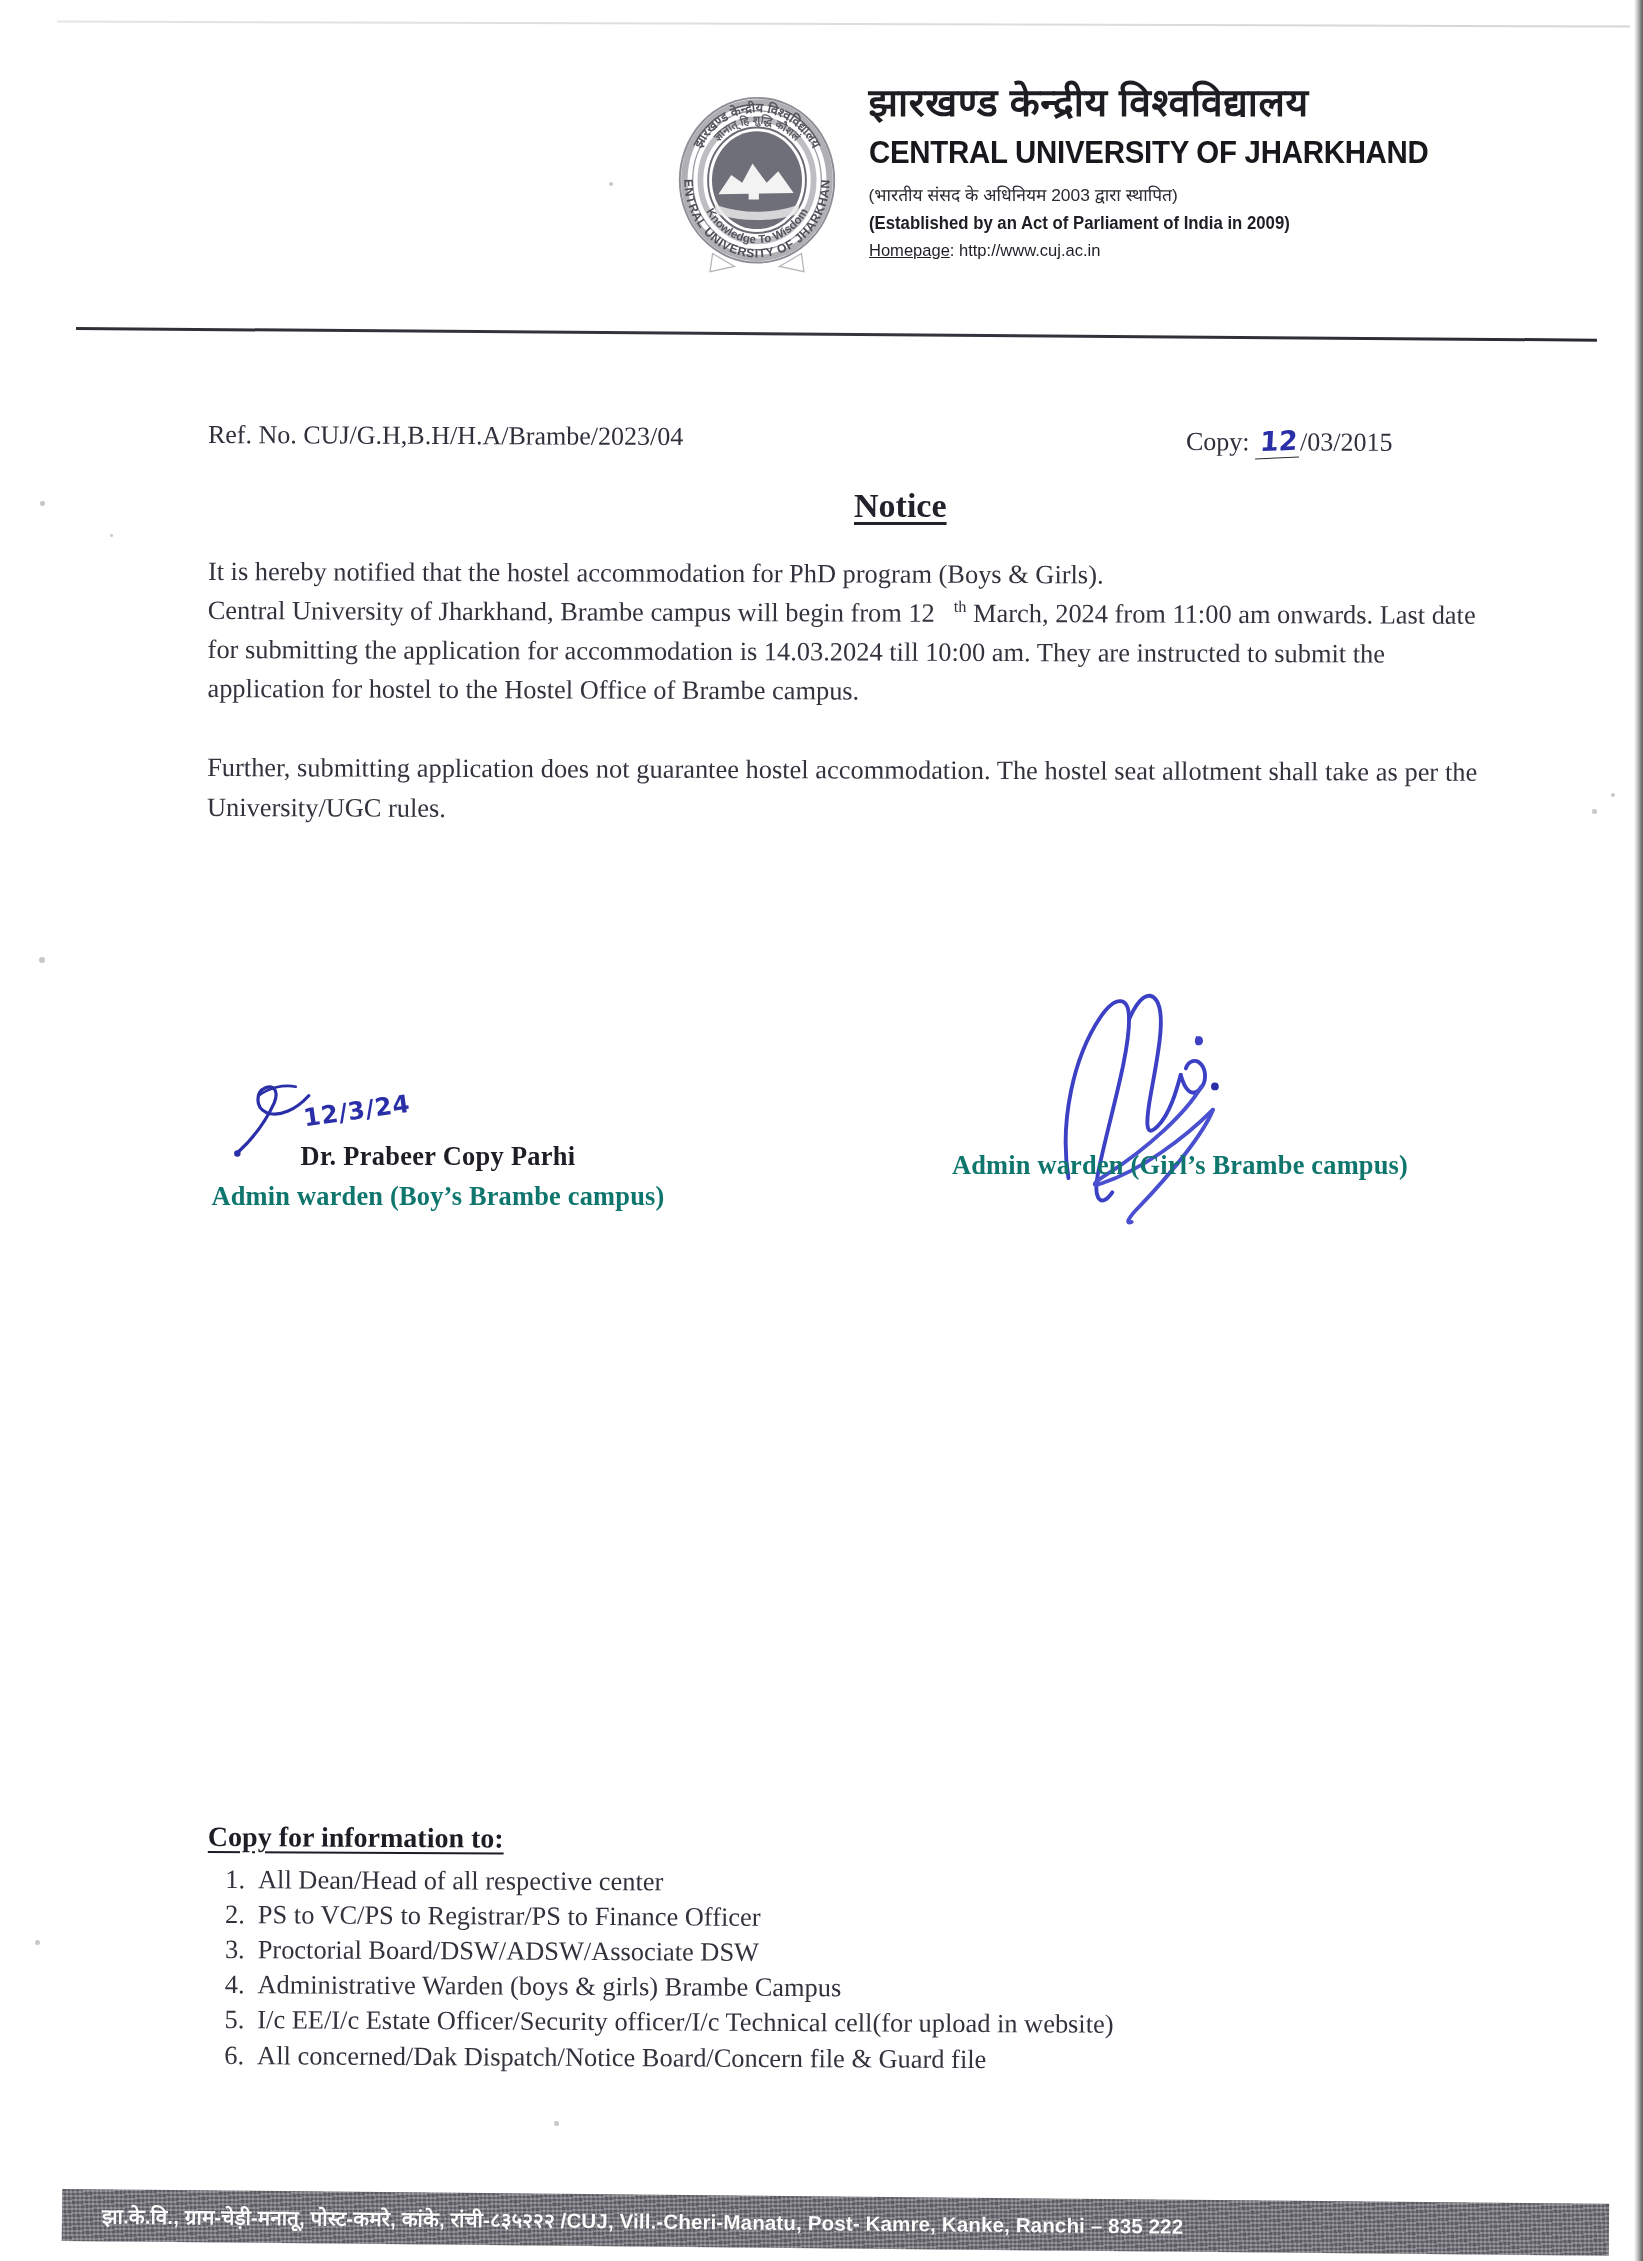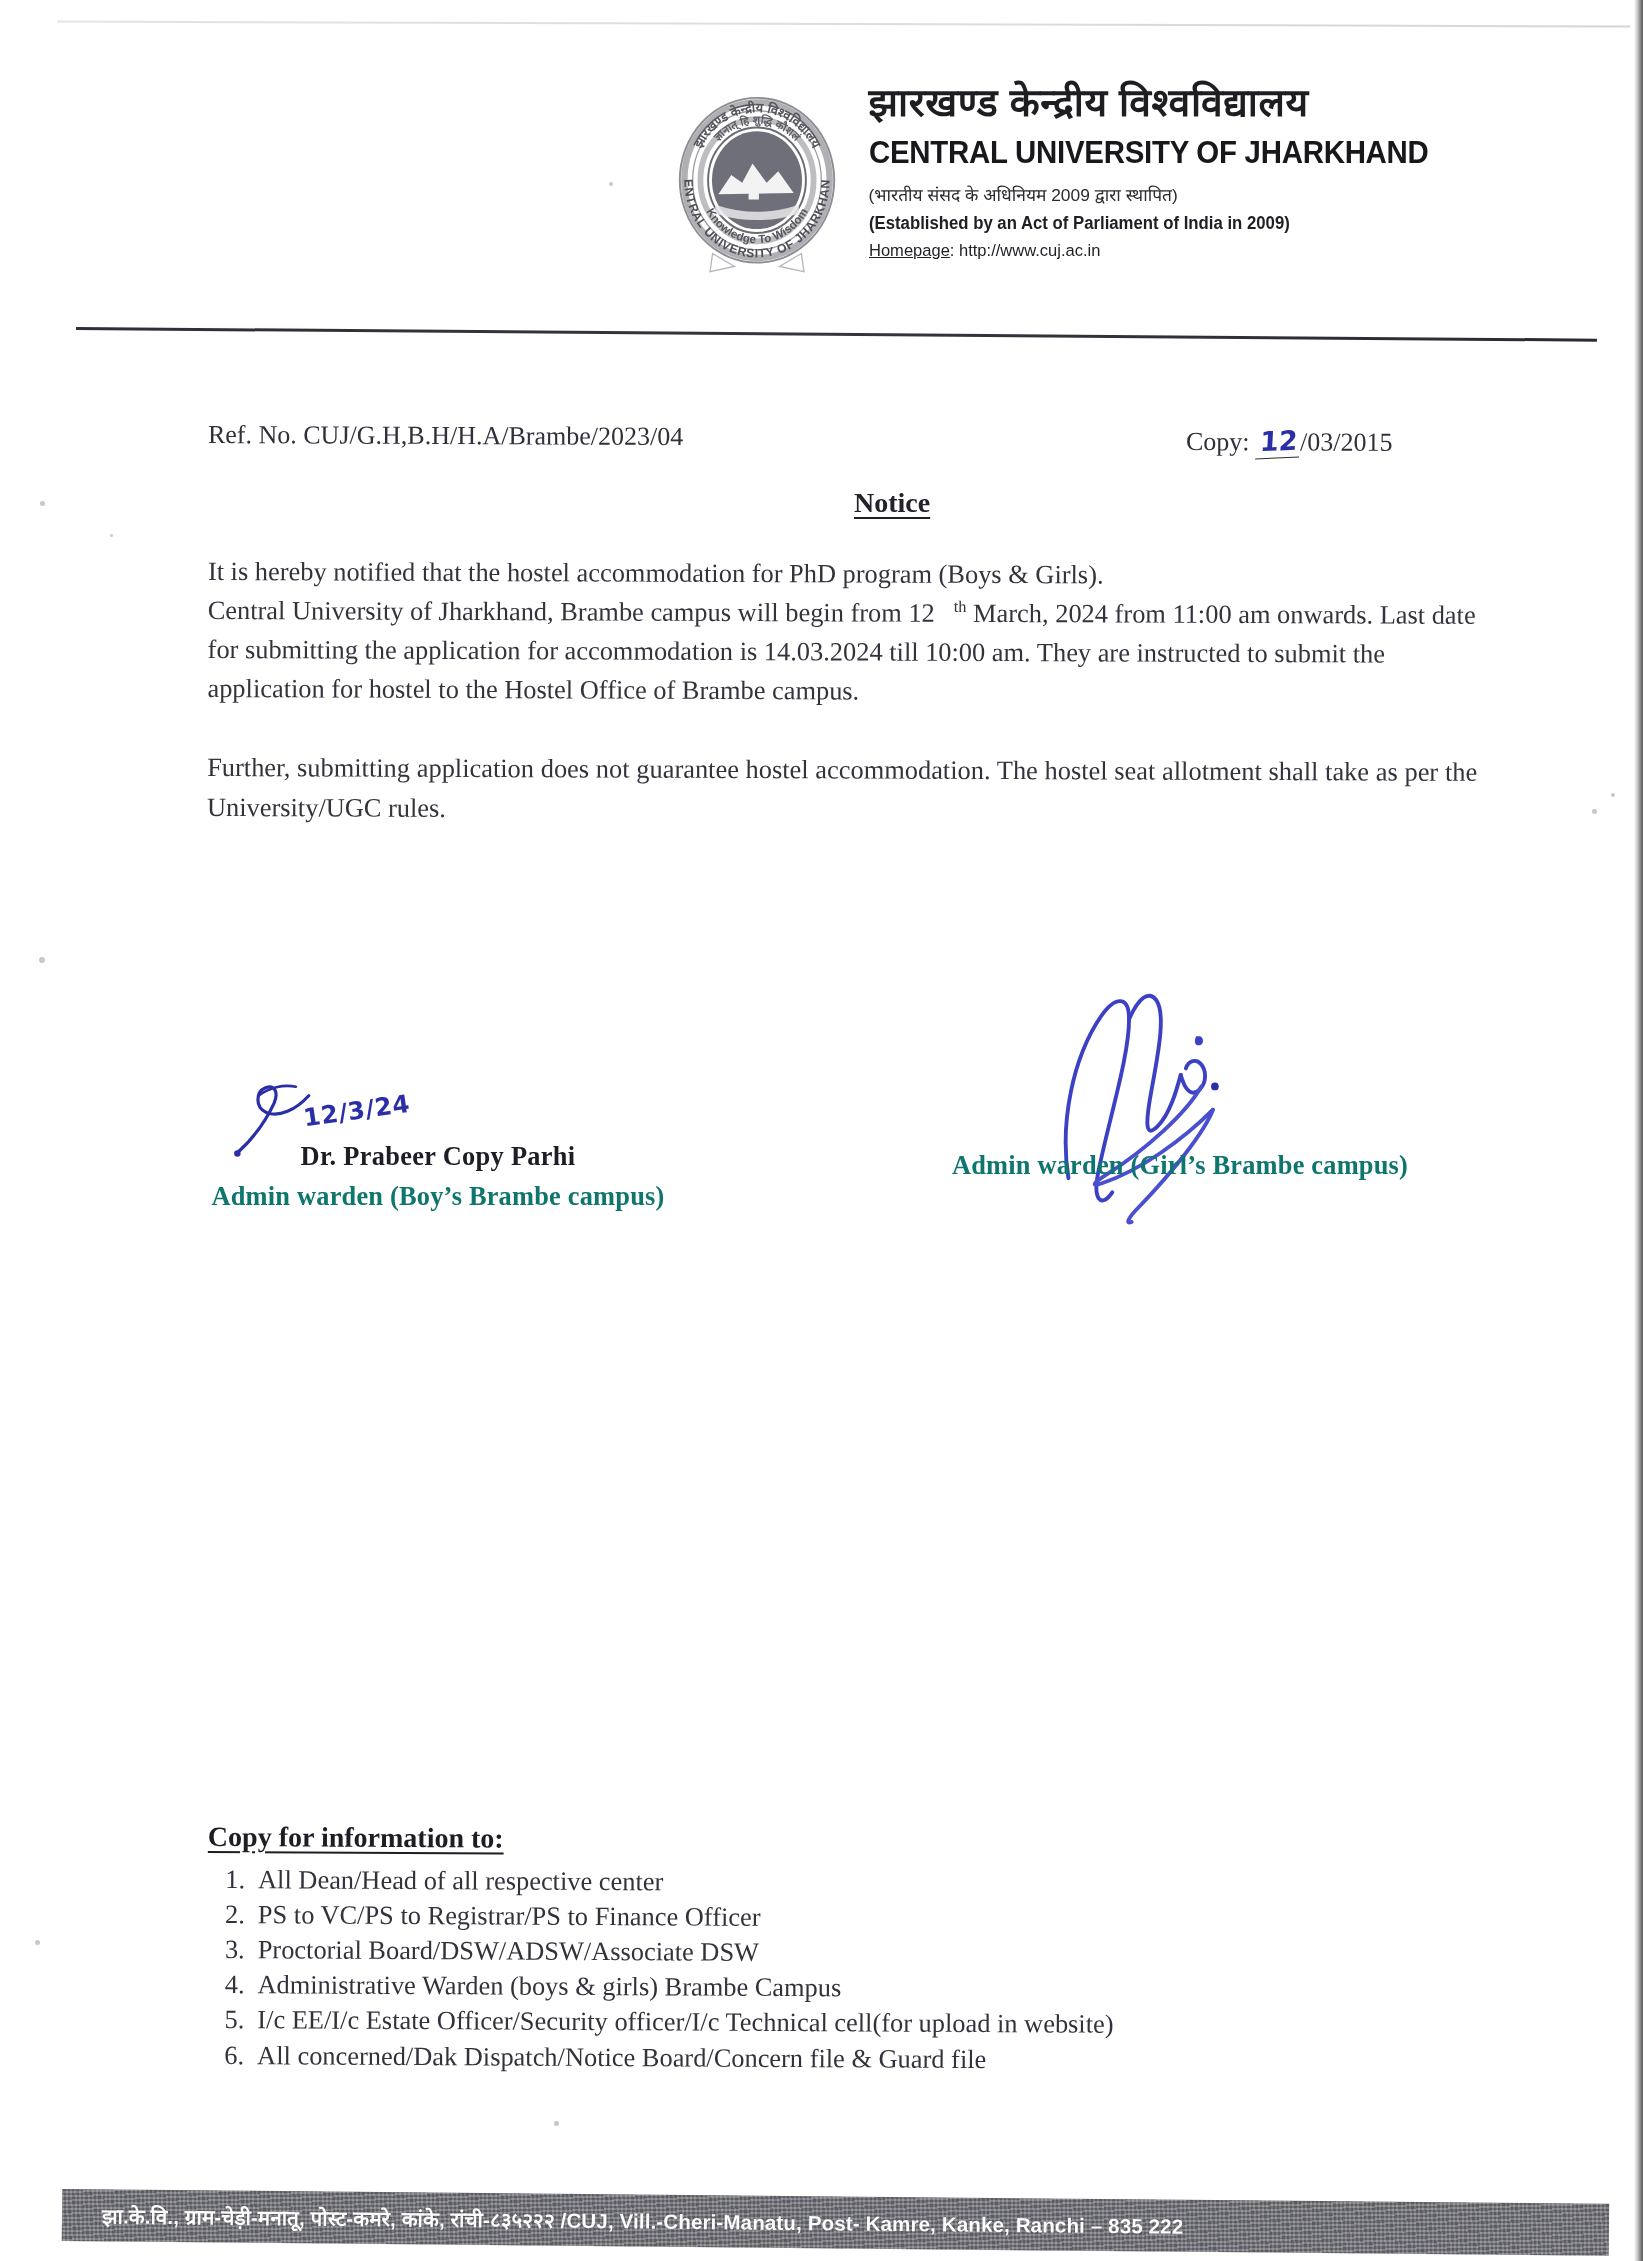--- a/index.html
+++ b/index.html
@@ -153,21 +153,21 @@
     padding: 0 2.6px 1.3px 3.9px;
     display: inline-block;
     transform: rotate(-3deg) skewX(-6deg);
   }
 
   
   .notice-title {
     position: absolute;
     left: 854px;
     top: 487px;
-    font-size: 28px;
+    font-size: 34px;
     font-weight: 700;
     color: #22222c;
     text-decoration: underline;
     text-underline-offset: 4.5px;
   }
 
   
   .body-block {
     position: absolute;
     left: 208px;
@@ -353,21 +353,21 @@
           <textPath href="#arcBot2" startOffset="50%" text-anchor="middle">Knowledge To Wisdom</textPath>
         </text>
         <path d="M 66,262 L 100,282 L 62,290 Z" fill="none" stroke="#b5b5bb" stroke-width="2"></path>
         <path d="M 204,262 L 170,282 L 208,290 Z" fill="none" stroke="#b5b5bb" stroke-width="2"></path>
       </svg>
     </div>
 
     <div class="lh-text">
       <div class="lh-hindi">झारखण्ड केन्द्रीय विश्वविद्यालय</div>
       <div class="lh-english">CENTRAL UNIVERSITY OF JHARKHAND</div>
-      <div class="lh-sub1">(भारतीय संसद के अधिनियम 2009 द्वारा स्थापित)</div>
+      <div class="lh-sub1">(भारतीय संसद के अधिनियम 2003 द्वारा स्थापित)</div>
       <div class="lh-sub2">(Established by an Act of Parliament of India in 2009)</div>
       <div class="lh-sub3"><span class="u">Homepage</span><span>: http://www.cuj.ac.in</span></div>
     </div>
   </div>
 
   <div class="header-rule"></div>
 
   <div class="refline">Ref. No. CUJ/G.H,B.H/H.A/Brambe/2023/04</div>
 
   <div class="dateline">

